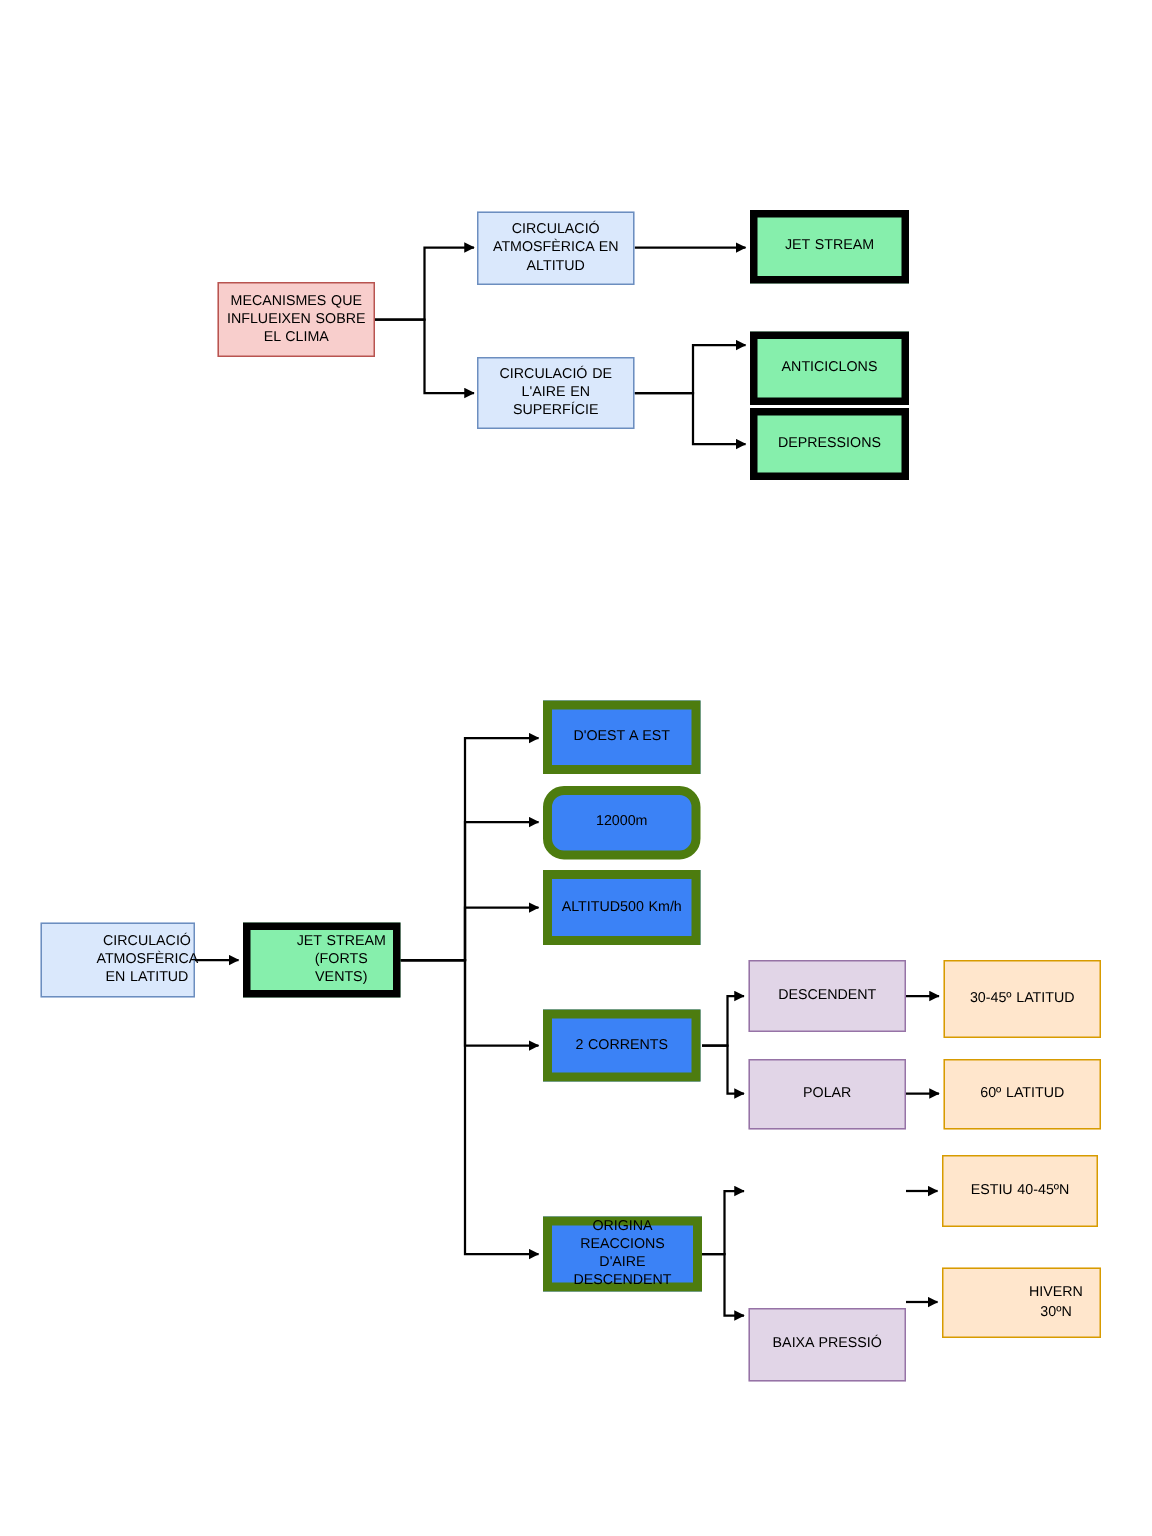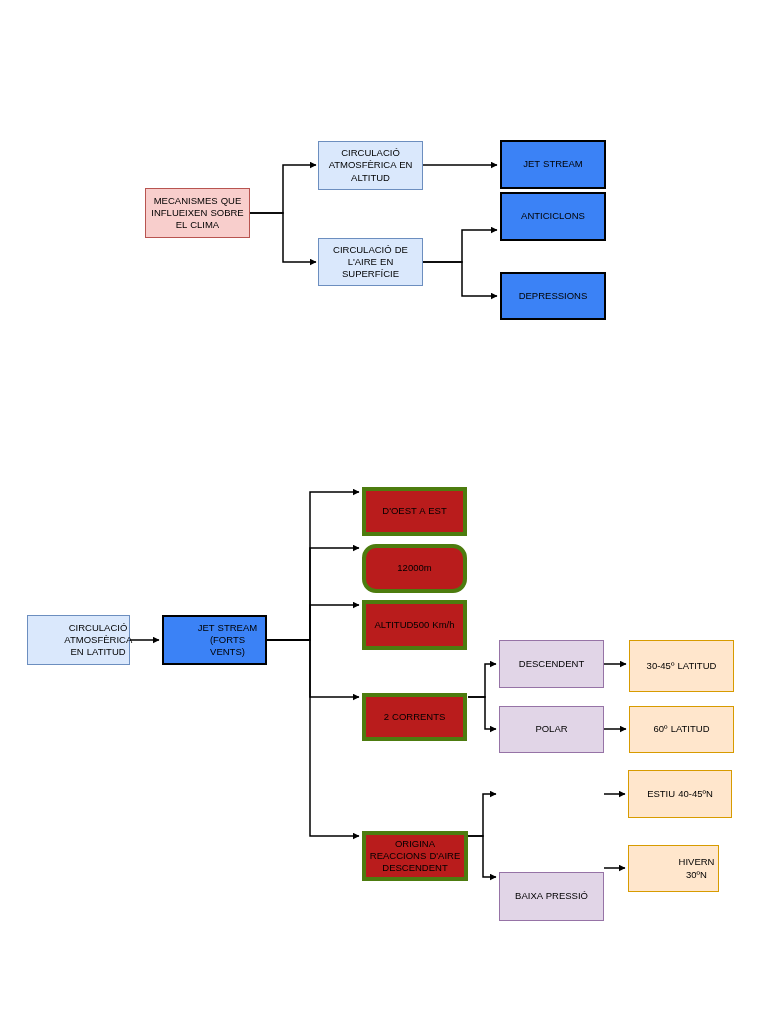--- a/index.html
+++ b/index.html
@@ -4,22 +4,22 @@
 <style>
   html,body{margin:0;padding:0;background:#ffffff;}
   #page{position:relative;width:768px;height:1024px;background:#ffffff;overflow:hidden;
         font-family:"Liberation Sans",sans-serif;}
   #edges{position:absolute;left:0;top:0;width:768px;height:1024px;}
   .node{position:absolute;box-sizing:border-box;display:flex;align-items:center;justify-content:center;
         text-align:center;font-size:9.5px;line-height:1.28;color:#000000;padding:1px 2px;
         white-space:normal;word-spacing:0.5px;}
   .node.red    {background:#f8cecc;border:1px solid #b85450;}
   .node.blue   {background:#dae8fc;border:1px solid #6c8ebf;}
-  .node.yellow {background:#3b82f6;border:2px solid #000000;}
-  .node.green  {background:#b91c1c;border:4px solid #4d7c0f;margin-top:20px;}
+  .node.yellow {background:#86efac;border:5px solid #000000;}
+  .node.green  {background:#3b82f6;border:6px solid #4d7c0f;}
   .node.purple {background:#e1d5e7;border:1px solid #9673a6;}
   .node.orange {background:#ffe6cc;border:1px solid #d79b00;}
   polyline{fill:none;stroke:#000000;stroke-width:1.5;}
 </style>
 </head>
 <body>
 
 <div id="page">
 
   <svg id="edges" width="768" height="1024" viewBox="0 0 768 1024">
@@ -46,31 +46,31 @@
     <polyline points="468,836 483,836 483,794 496,794" marker-end="url(#arrow)"></polyline>
     <polyline points="468,836 483,836 483,877 496,877" marker-end="url(#arrow)"></polyline>
     <polyline points="604,794 625,794" marker-end="url(#arrow)"></polyline>
     <polyline points="604,868 625,868" marker-end="url(#arrow)"></polyline>
   </svg>
 
   <div class="node red" style="left:145px;top:188px;width:105px;height:50px;">MECANISMES QUE INFLUEIXEN SOBRE EL CLIMA</div>
   <div class="node blue" style="left:318px;top:141px;width:105px;height:49px;">CIRCULACIÓ ATMOSFÈRICA EN ALTITUD</div>
   <div class="node yellow" style="left:500px;top:140px;width:106px;height:49px;">JET STREAM</div>
   <div class="node blue" style="left:318px;top:238px;width:105px;height:48px;">CIRCULACIÓ DE L'AIRE EN SUPERFÍCIE</div>
-  <div class="node yellow" style="left:500px;top:192px;width:106px;height:49px;">ANTICICLONS</div>
+  <div class="node yellow" style="left:500px;top:221px;width:106px;height:49px;">ANTICICLONS</div>
   <div class="node yellow" style="left:500px;top:272px;width:106px;height:48px;">DEPRESSIONS</div>
 
   <div class="node blue" style="left:27px;top:615px;width:103px;height:50px;padding-left:41px;">CIRCULACIÓ ATMOSFÈRICA EN LATITUD</div>
   <div class="node yellow" style="left:162px;top:615px;width:105px;height:50px;padding-left:28px;">JET STREAM (FORTS VENTS)</div>
   <div class="node green" style="left:362px;top:467px;width:105px;height:49px;">D'OEST A EST</div>
   <div class="node green" style="left:362px;top:524px;width:105px;height:49px;border-radius:14px;">12000m</div>
   <div class="node green" style="left:362px;top:580px;width:105px;height:50px;">ALTITUD500 Km/h</div>
   <div class="node green" style="left:362px;top:673px;width:105px;height:48px;">2 CORRENTS</div>
   <div class="node green" style="left:362px;top:811px;width:106px;height:50px;">ORIGINA REACCIONS D'AIRE DESCENDENT</div>
   <div class="node purple" style="left:499px;top:640px;width:105px;height:48px;">DESCENDENT</div>
   <div class="node purple" style="left:499px;top:706px;width:105px;height:47px;">POLAR</div>
   <div class="node purple" style="left:499px;top:844px;width:105px;height:49px;margin-top:28px;">BAIXA PRESSIÓ</div>
   <div class="node orange" style="left:629px;top:640px;width:105px;height:52px;">30-45º LATITUD</div>
   <div class="node orange" style="left:629px;top:706px;width:105px;height:47px;">60º LATITUD</div>
   <div class="node orange" style="left:628px;top:770px;width:104px;height:48px;">ESTIU 40-45ºN</div>
-  <div class="node orange" style="left:628px;top:845px;width:91px;height:47px;padding-left:48px;">HIVERN 30ºN</div>
+  <div class="node orange" style="left:628px;top:845px;width:106px;height:47px;padding-left:48px;">HIVERN 30ºN</div>
 
 </div>
 
 </body></html>

